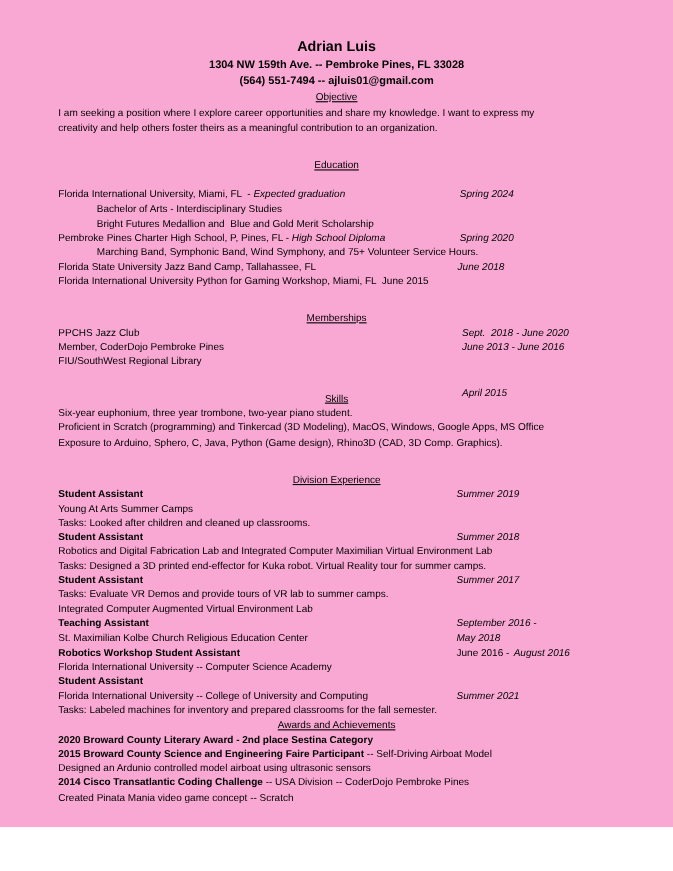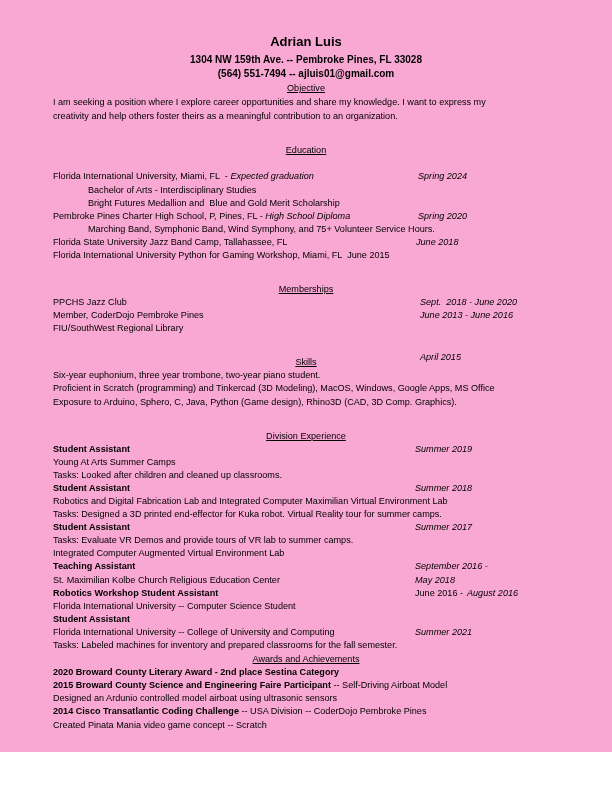--- a/index.html
+++ b/index.html
@@ -129,21 +129,21 @@
     <div class="row">Tasks: Designed a 3D printed end-effector for Kuka robot. Virtual Reality tour for summer camps.</div>
 
     <div class="row"><span class="bd">Student Assistant</span><span class="date" style="left:362px;">Summer 2017</span></div>
     <div class="row">Tasks: Evaluate VR Demos and provide tours of VR lab to summer camps.</div>
     <div class="row">Integrated Computer Augmented Virtual Environment Lab</div>
 
     <div class="row"><span class="bd">Teaching Assistant</span><span class="date" style="left:362px;">September 2016 -</span></div>
     <div class="row"><span>St. Maximilian Kolbe Church Religious Education Center</span><span class="date" style="left:362px;text-align:right;">May 2018</span></div>
 
     <div class="row"><span class="bd">Robotics Workshop Student Assistant</span><span class="date-plain" style="left:362px;">June 2016 - </span><span class="date" style="left:402px;margin-left:12px;">August 2016</span></div>
-    <div class="row">Florida International University -- Computer Science Student</div>
+    <div class="row">Florida International University -- Computer Science Academy</div>
 
     <div class="row"><span class="bd">Student Assistant</span></div>
     <div class="row"><span>Florida International University -- College of University and Computing</span><span class="date" style="left:362px;">Summer 2021</span></div>
     <div class="row">Tasks: Labeled machines for inventory and prepared classrooms for the fall semester.</div>
 
     <div class="section-head"><span>Awards and Achievements</span></div>
     <div class="row"><span class="bd">2020 Broward County Literary Award - 2nd place Sestina Category</span></div>
     <div class="row"><span class="bd">2015 Broward County Science and Engineering Faire Participant</span><span> -- Self-Driving Airboat Model</span></div>
     <div class="row">Designed an Ardunio controlled model airboat using ultrasonic sensors</div>
     <div class="row"><span class="bd">2014 Cisco Transatlantic Coding Challenge</span><span> -- USA Division -- CoderDojo Pembroke Pines</span></div>

